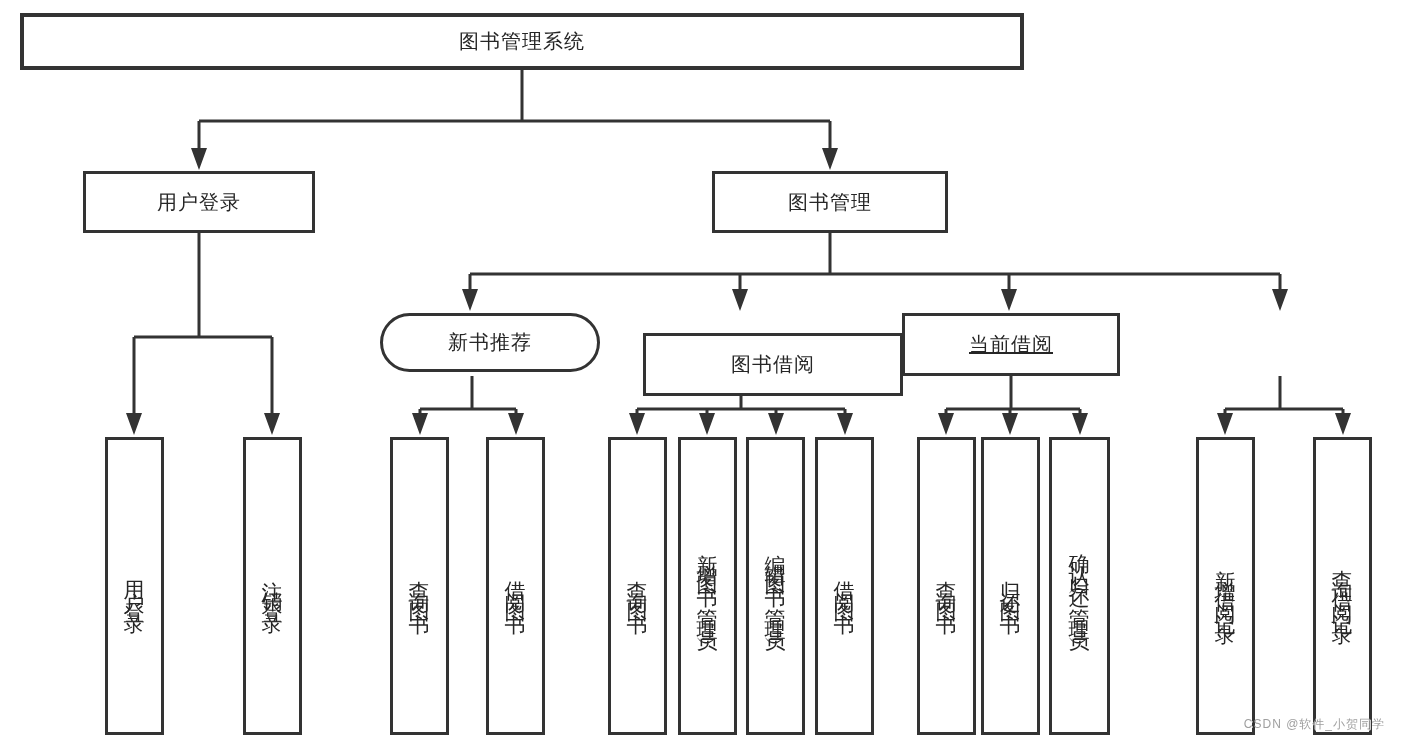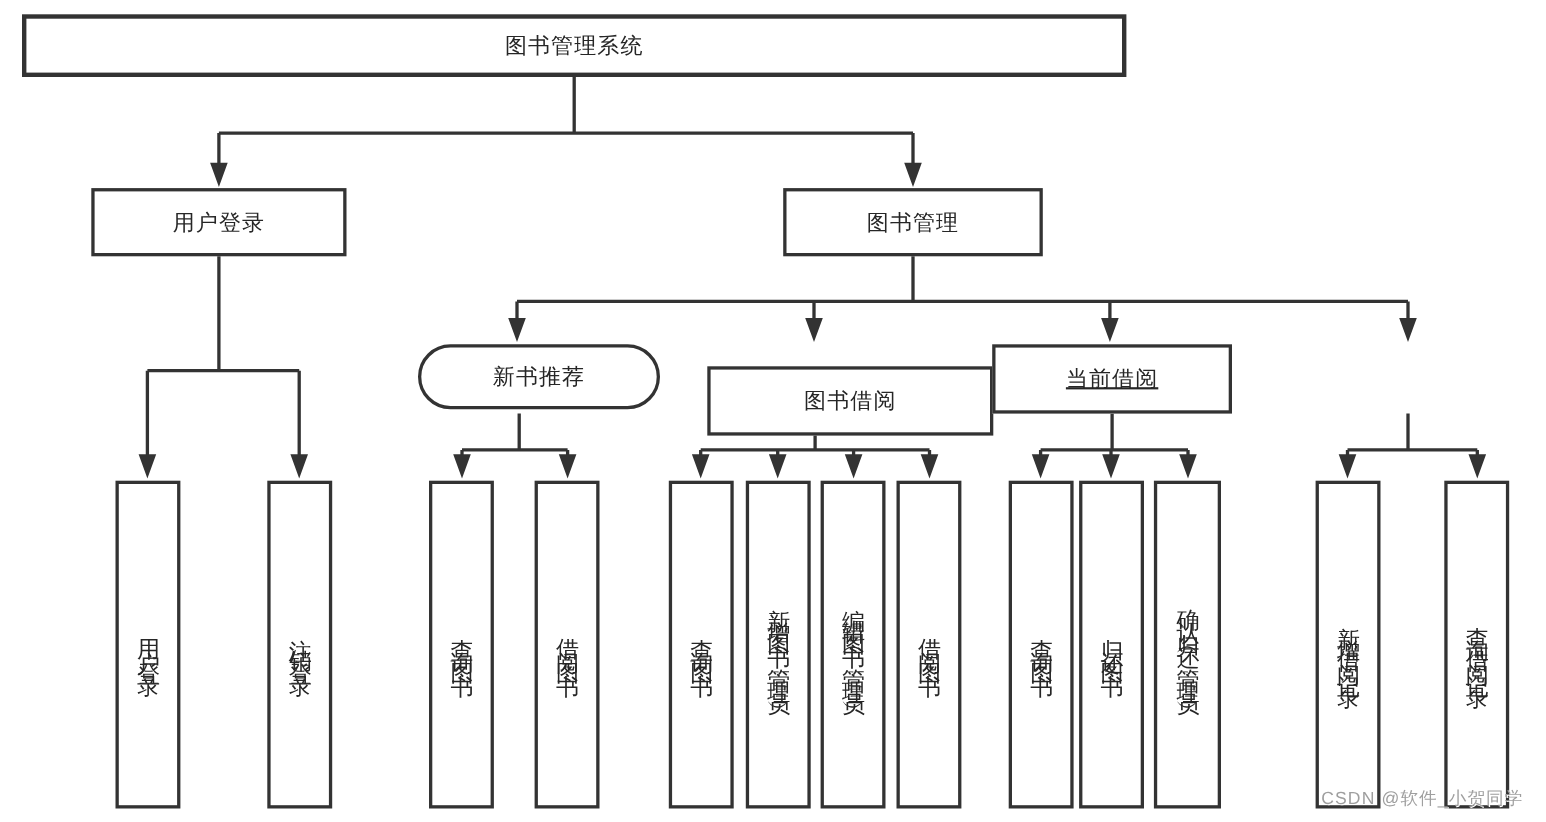--- a/index.html
+++ b/index.html
@@ -37,21 +37,21 @@
     text-orientation: mixed;
     font-size: 21px;
     letter-spacing: 11px;
     white-space: nowrap;
     line-height: 1;
   }
   .watermark {
     position: absolute;
     right: 20px;
     top: 716px;
-    font-size: 16px;
+    font-size: 12px;
     color: var(--watermark);
     letter-spacing: 1px;
     text-shadow: 1px 1px 0 #ffffff;
     white-space: nowrap;
   }
 </style>
 </head>
 <body>
 
 <div class="stage">

